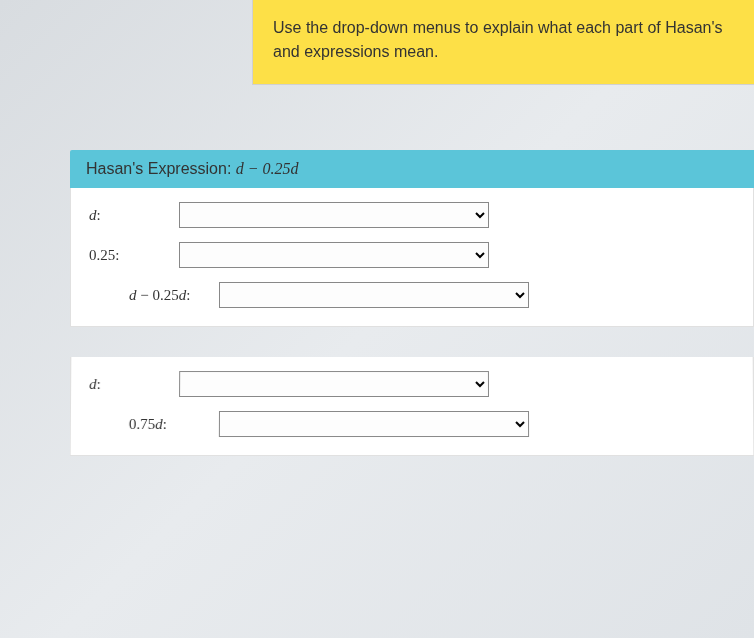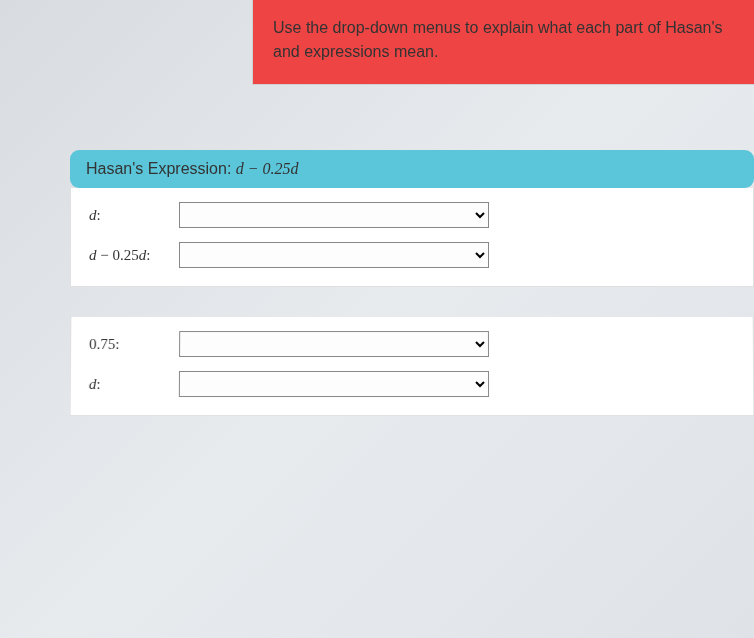--- a/index.html
+++ b/index.html
@@ -13,21 +13,21 @@
       width: 754px;
       height: 638px;
       overflow: hidden;
       position: relative;
     }
     .instruction-box {
       position: absolute;
       top: 0;
       left: 252px;
       right: 0;
-      background: #ef4444;
+      background: #fde047;
       padding: 16px 20px 20px 20px;
       border: 1px solid #d0d0d0;
       border-top: none;
       border-right: none;
       font-size: 16px;
       color: #333;
       line-height: 1.5;
     }
     .content-area {
       position: absolute;
@@ -37,39 +37,39 @@
     }
     .expression-block {
       margin-bottom: 30px;
     }
     .expression-header {
       background: #5bc5d9;
       color: #333;
       padding: 10px 16px;
       font-size: 16px;
       border-top-left-radius: 2px;
-      border-radius: 9px;
     }
     .expression-header .math {
       font-style: italic;
       font-family: 'Times New Roman', serif;
     }
     .expression-body {
       background: #ffffff;
       padding: 14px 18px 18px 18px;
       border: 1px solid #e0e0e0;
       border-top: none;
     }
     .row {
       display: flex;
       align-items: center;
       margin-bottom: 14px;
     }
     .row:last-child {
       margin-bottom: 0;
+      margin-left: 40px;
     }
     .row-label {
       width: 90px;
       flex-shrink: 0;
       font-size: 15px;
       color: #333;
       font-family: 'Times New Roman', serif;
     }
     .row-label .var {
       font-style: italic;
@@ -98,32 +98,36 @@
   <div class="expression-block">
     <div class="expression-header">
       <span>Hasan's Expression: </span><span class="math">d − 0.25d</span>
     </div>
     <div class="expression-body">
       <div class="row">
         <div class="row-label"><span class="var">d</span>:</div>
         <select class="dropdown"><option></option></select>
       </div>
       <div class="row">
+        <div class="row-label">0.25:</div>
+        <select class="dropdown"><option></option></select>
+      </div>
+      <div class="row">
         <div class="row-label"><span class="var">d</span> − 0.25<span class="var">d</span>:</div>
         <select class="dropdown"><option></option></select>
       </div>
     </div>
   </div>
 
   <div class="expression-block second">
     <div class="expression-body">
       <div class="row">
-        <div class="row-label">0.75:</div>
+        <div class="row-label"><span class="var">d</span>:</div>
         <select class="dropdown"><option></option></select>
       </div>
       <div class="row">
-        <div class="row-label"><span class="var">d</span>:</div>
+        <div class="row-label">0.75<span class="var">d</span>:</div>
         <select class="dropdown"><option></option></select>
       </div>
     </div>
   </div>
 
 </div>
 
 </body></html>

